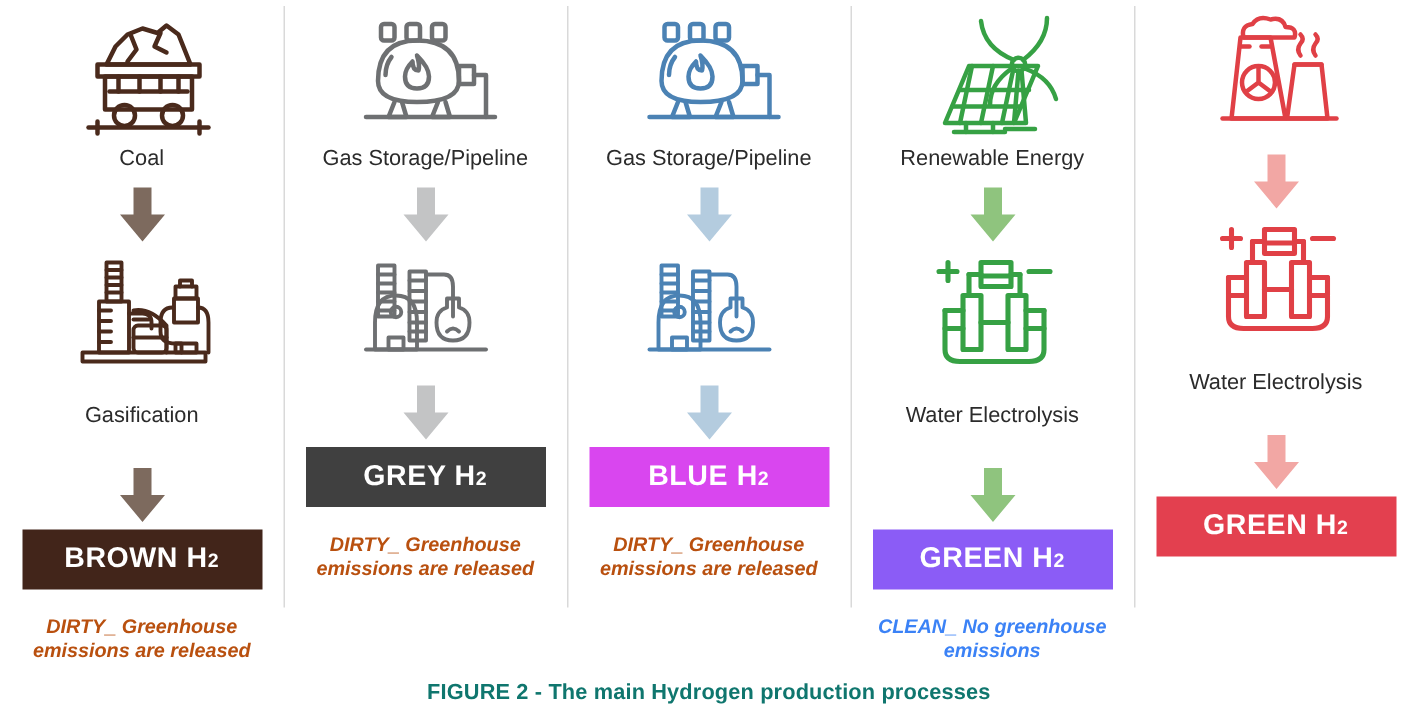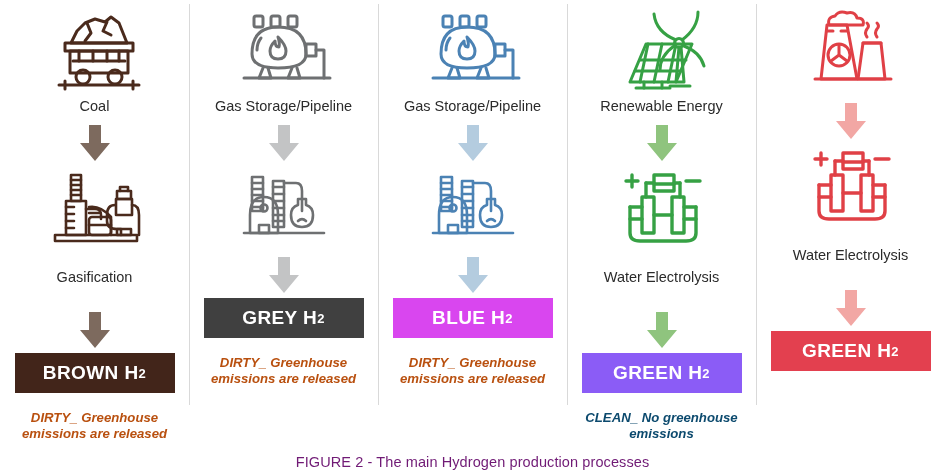--- a/index.html
+++ b/index.html
@@ -130,22 +130,22 @@
   }
 
   
   .fig-caption {
     position: absolute;
     left: 0;
     right: 0;
     bottom: 6px;
     text-align: center;
     font-size: 14.5px;
-    font-weight: normal;
-    color: #701a75;
+    font-weight: bold;
+    color: #0f766e;
     letter-spacing: 0.1px;
   }
 </style>
 </head>
 <body>
 
 <div id="figure-root">
 
   <div class="columns">
 
@@ -377,21 +377,21 @@
       <div class="arrow arrow-bottom">
         <svg width="34" height="40" viewBox="0 0 34 40">
           <polygon points="11,2 23,2 23,20 32,20 17,38 2,20 11,20" fill="#8fc47e"></polygon>
         </svg>
       </div>
 
       <div class="bar" style="background:#8b5cf6">
         <span>GREEN H</span>
           <span class="sub">2</span>
       </div>
-      <div class="note" style="color:#0c4a6e">CLEAN_ No greenhouse emissions</div>
+      <div class="note" style="color:#3b82f6">CLEAN_ No greenhouse emissions</div>
     </div>
 
     <div class="column">
       <div class="icon-box">
         <svg width="100" height="82" viewBox="0 0 100 82">
           <g fill="none" stroke="#e04046" stroke-width="3" stroke-linejoin="round" stroke-linecap="round">
             <path d="M28 16 Q26 8 34 7 Q38 1 46 4 Q54 2 56 9 Q64 9 62 16 Z"></path>
             <path d="M26 22 L32 22"></path>
             <path d="M40 22 L46 22"></path>
             <path d="M26 16 L20 70 L56 70 L46 16 Z"></path>

